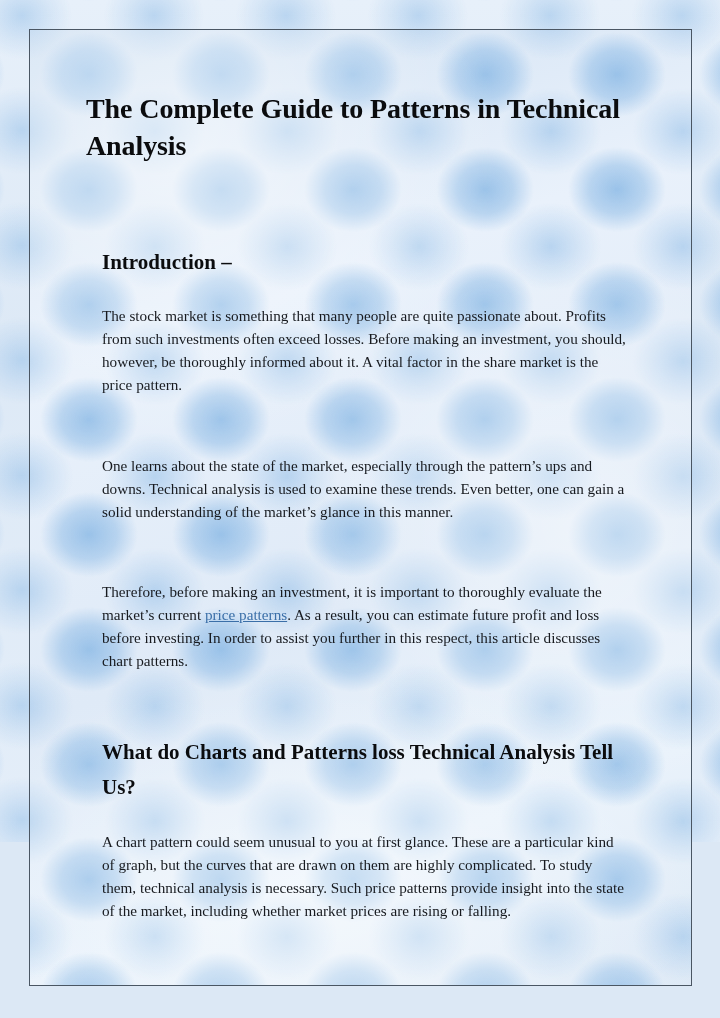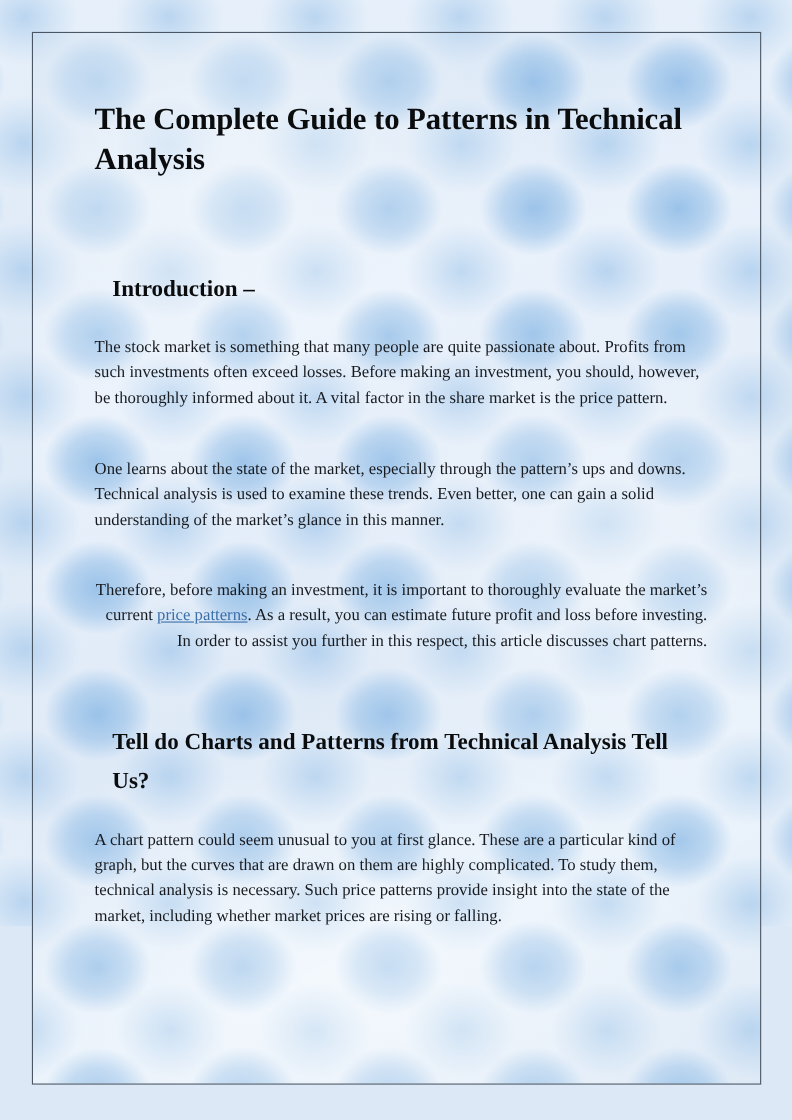--- a/index.html
+++ b/index.html
@@ -94,30 +94,30 @@
     font-size: 21px;
     line-height: 35px;
     font-weight: bold;
     color: #0b0c0e;
   }
 
   .h-intro { padding-top: 65px; }
   .h-charts { padding-top: 47px; }
 
   .body-text {
-    margin: 0;
+    margin: 16px;
     font-size: 15.2px;
     line-height: 23px;
     color: #171a1f;
     text-align: left;
   }
 
   .p-gap-1 { padding-top: 8px; }
   .p-gap-2 { padding-top: 42px; }
-  .p-gap-3 { padding-top: 41px; text-align: right; }
+  .p-gap-3 { padding-top: 41px; }
   .p-gap-4 { padding-top: 9px; }
 
   .doc-link {
     color: #3b6fa8;
     text-decoration: underline;
     cursor: pointer;
   }
 </style>
 </head>
 <body>
@@ -134,20 +134,20 @@
       <h2 class="section-heading h-intro">Introduction –</h2>
 
       <p class="body-text p-gap-1">The stock market is something that many people are quite passionate about. Profits from such investments often exceed losses. Before making an investment, you should, however, be thoroughly informed about it. A vital factor in the share market is the price pattern.</p>
 
       <p class="body-text p-gap-2">One learns about the state of the market, especially through the pattern’s ups and downs. Technical analysis is used to examine these trends. Even better, one can gain a solid understanding of the market’s glance in this manner.</p>
 
       <p class="body-text p-gap-3">
         <span>Therefore, before making an investment, it is important to thoroughly evaluate the market’s current </span><a class="doc-link">price patterns</a><span>. As a result, you can estimate future profit and loss before investing. In order to assist you further in this respect, this article discusses chart patterns.</span>
       </p>
 
-      <h2 class="section-heading h-charts">Tell do Charts and Patterns from Technical Analysis Tell Us?</h2>
+      <h2 class="section-heading h-charts">What do Charts and Patterns loss Technical Analysis Tell Us?</h2>
 
       <p class="body-text p-gap-4">A chart pattern could seem unusual to you at first glance. These are a particular kind of graph, but the curves that are drawn on them are highly complicated. To study them, technical analysis is necessary. Such price patterns provide insight into the state of the market, including whether market prices are rising or falling.</p>
 
     </div>
   </div>
 
 </div>
 
 </body></html>

